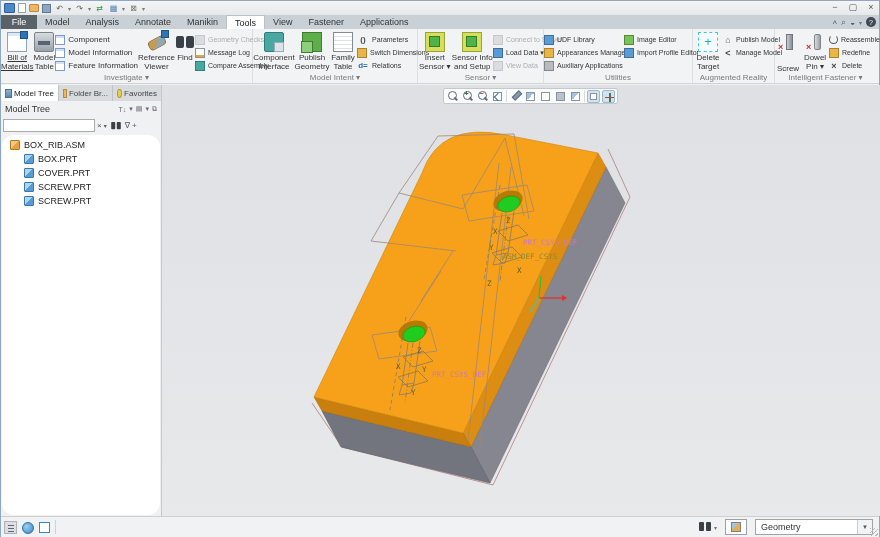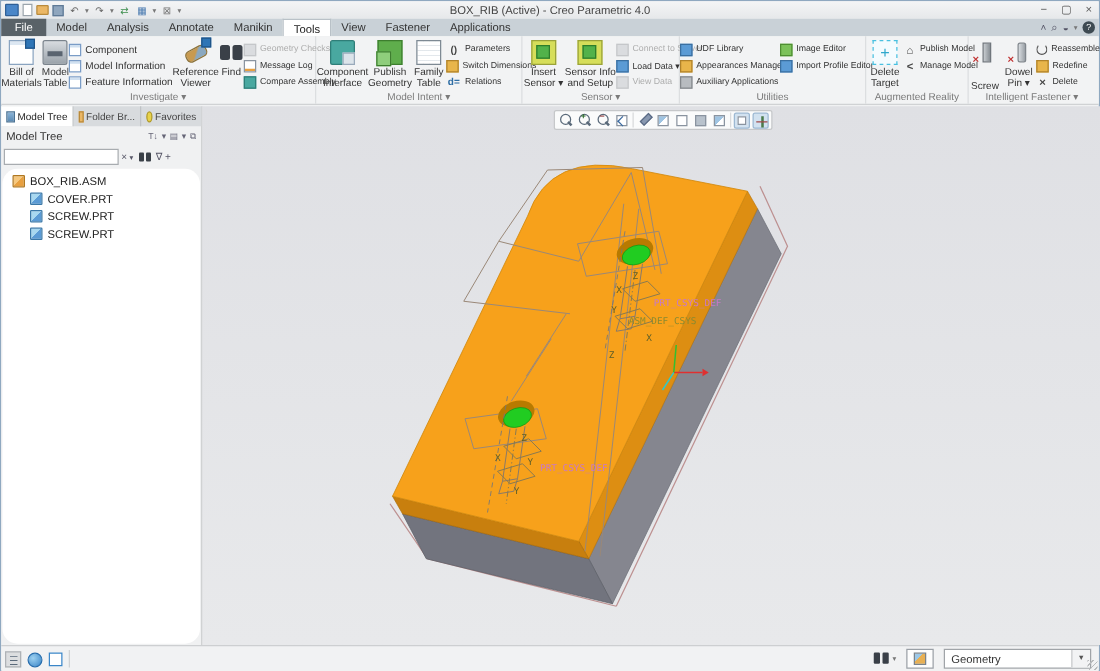--- a/index.html
+++ b/index.html
@@ -153,21 +153,20 @@
       <span class="qi">↶</span>
         <span class="dd">▾</span>
       <span class="qi">↷</span>
         <span class="dd">▾</span>
       <span class="qi" style="color:#3E8E4E;">⇄</span>
       <span class="qi" style="color:#4A7AB0;">▦</span>
         <span class="dd">▾</span>
       <span class="qi qi-close">⊠</span>
       <span class="dd">▾</span>
     </div>
-    <div id="title-text">BOX_RIB (Active) - Creo Parametric 4.0</div>
     <div id="wincontrols">
       <span>−</span>
       <span>▢</span>
       <span>×</span>
     </div>
   </div>
 
   <div id="tabrow">
     <div class="tab file">File</div>
     <div class="tab">Model</div>
@@ -184,21 +183,21 @@
       <span>◒</span>
         <span class="dd">▾</span>
       <span class="tr-help">?</span>
     </div>
   </div>
 
   <div id="ribbon">
 
     <div class="rgroup" style="width:252px;">
       <div class="rrow">
-        <div class="bb" style="width:42px;">
+        <div class="bb" style="width:42px;text-decoration:underline;">
           <span class="bi bi-doc badge"></span>
           <span>Bill of</span>
           <span>Materials</span>
         </div>
         <div class="bb" style="width:34px;">
           <span class="bi bi-player"></span>
           <span>Model</span>
           <span>Table</span>
         </div>
         <div class="stack" style="width:86px;">
@@ -420,20 +419,25 @@
       <span class="sic" style="font-size:6px;">▾</span>
       <span class="binoc" style="transform:scale(.8);"></span>
       <span class="sic">∇</span>
       <span class="sic">+</span>
     </div>
     <div id="lp-tree">
       <div class="trow">
           <span class="indent0"></span>
           <span class="cube asm"></span>
           <span>BOX_RIB.ASM</span>
+        </div>
+      <div class="trow">
+          <span class="indent1"></span>
+          <span class="cube prt"></span>
+          <span>BOX.PRT</span>
         </div>
       <div class="trow">
           <span class="indent1"></span>
           <span class="cube prt"></span>
           <span>COVER.PRT</span>
         </div>
       <div class="trow">
           <span class="indent1"></span>
           <span class="cube prt"></span>
           <span>SCREW.PRT</span>

